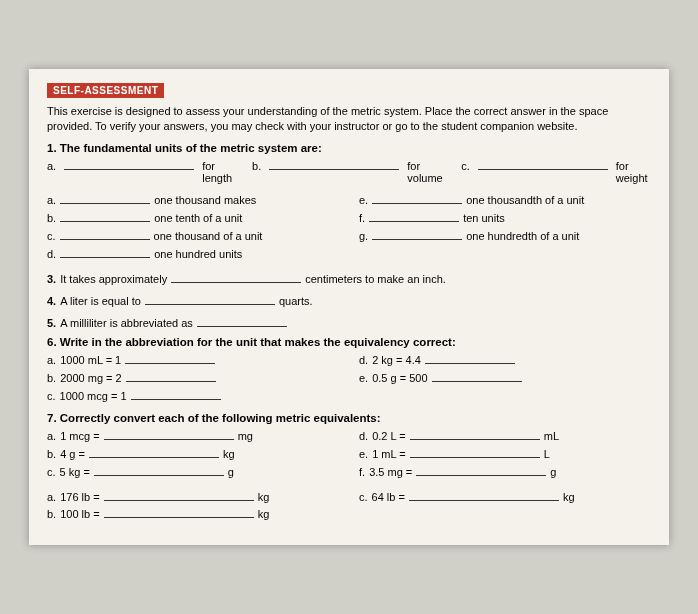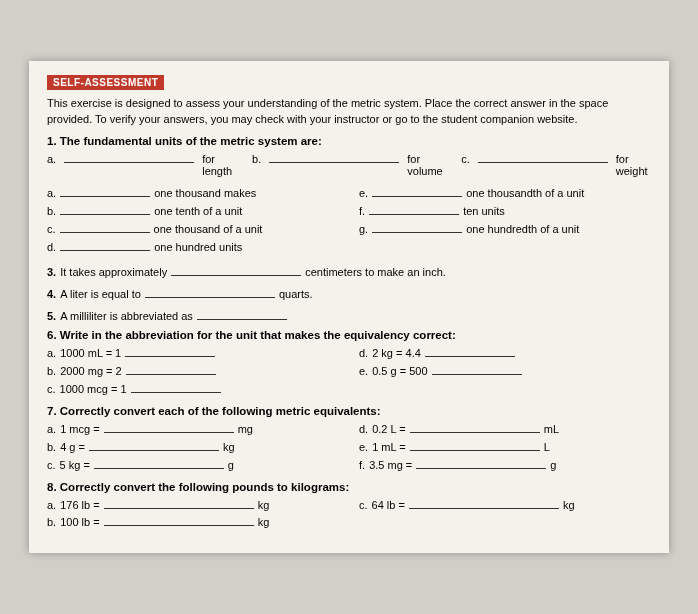--- a/index.html
+++ b/index.html
@@ -315,24 +315,20 @@
           <span>3.5 mg =</span>
           <span class="answer-line answer-line-lg"></span>
           <span>g</span>
         </div>
       </div>
     </div>
   </div>
 
   
   <div class="question">
-    <div class="question-title">
-      <span>8.</span>
-      <span>Correctly convert the following pounds to kilograms:</span>
-    </div>
     <div class="q8-row">
       <div class="q8-item">
         <span>a.</span>
         <span>176 lb =</span>
         <span class="answer-line answer-line-xl"></span>
         <span>kg</span>
       </div>
       <div class="q8-item">
         <span>c.</span>
         <span>64 lb =</span>

